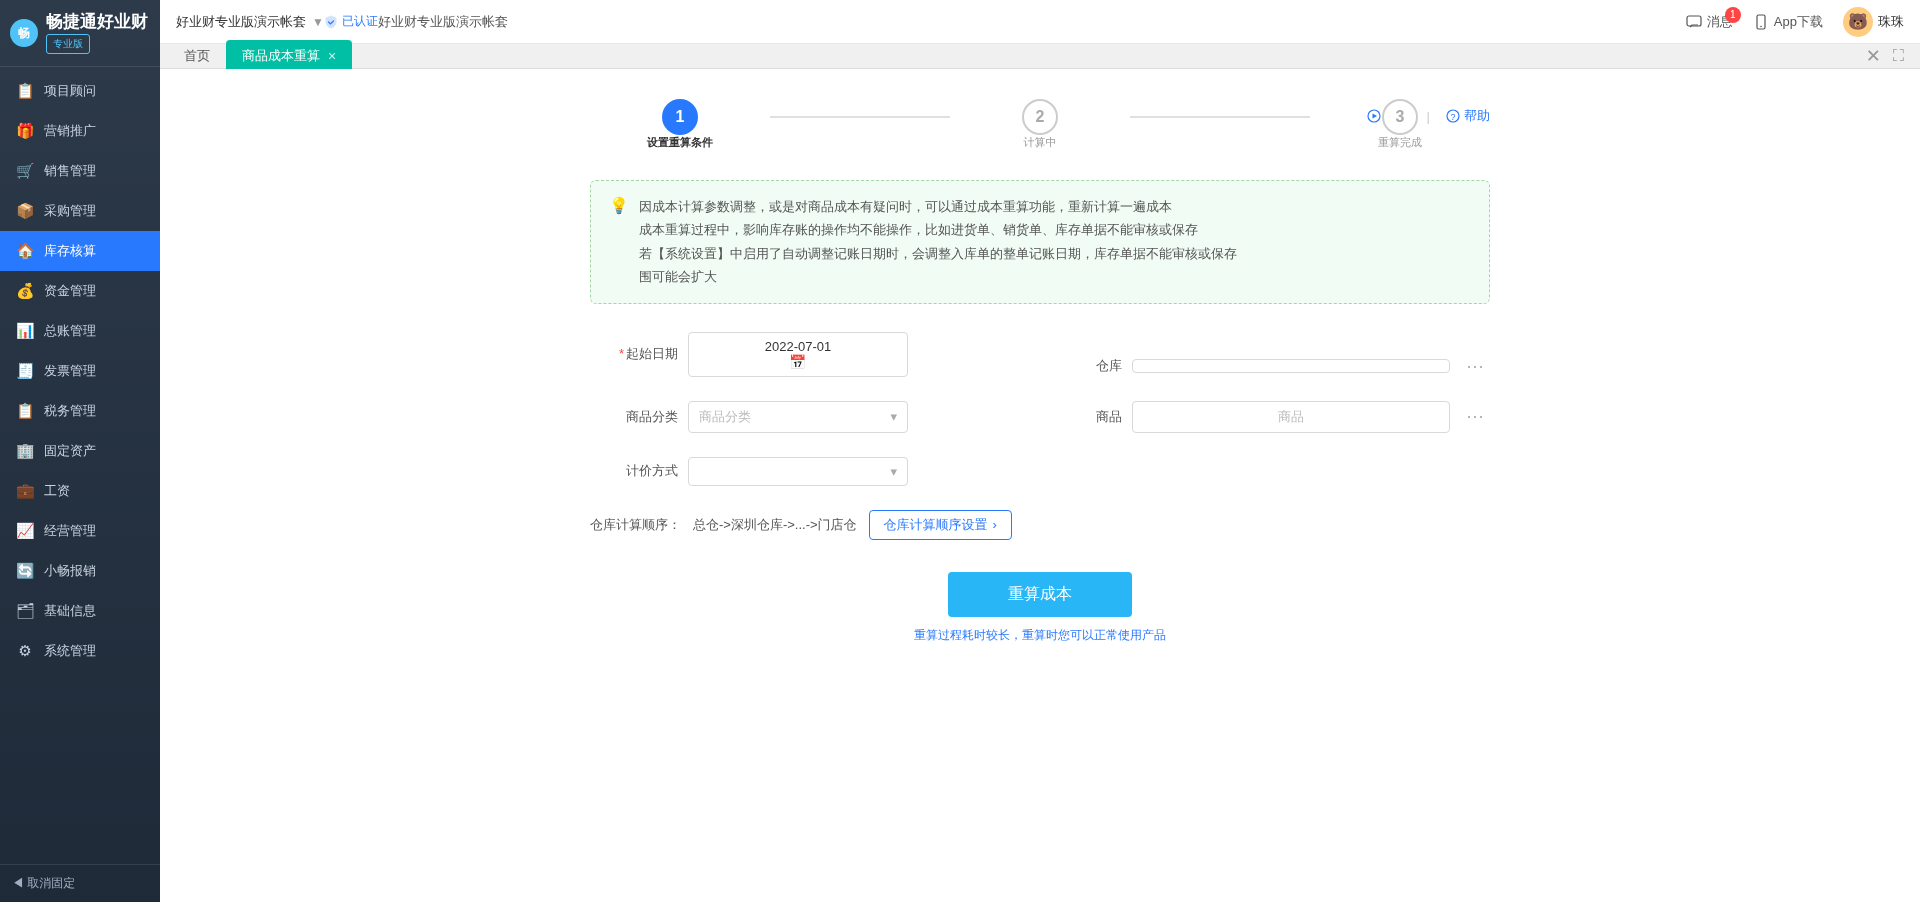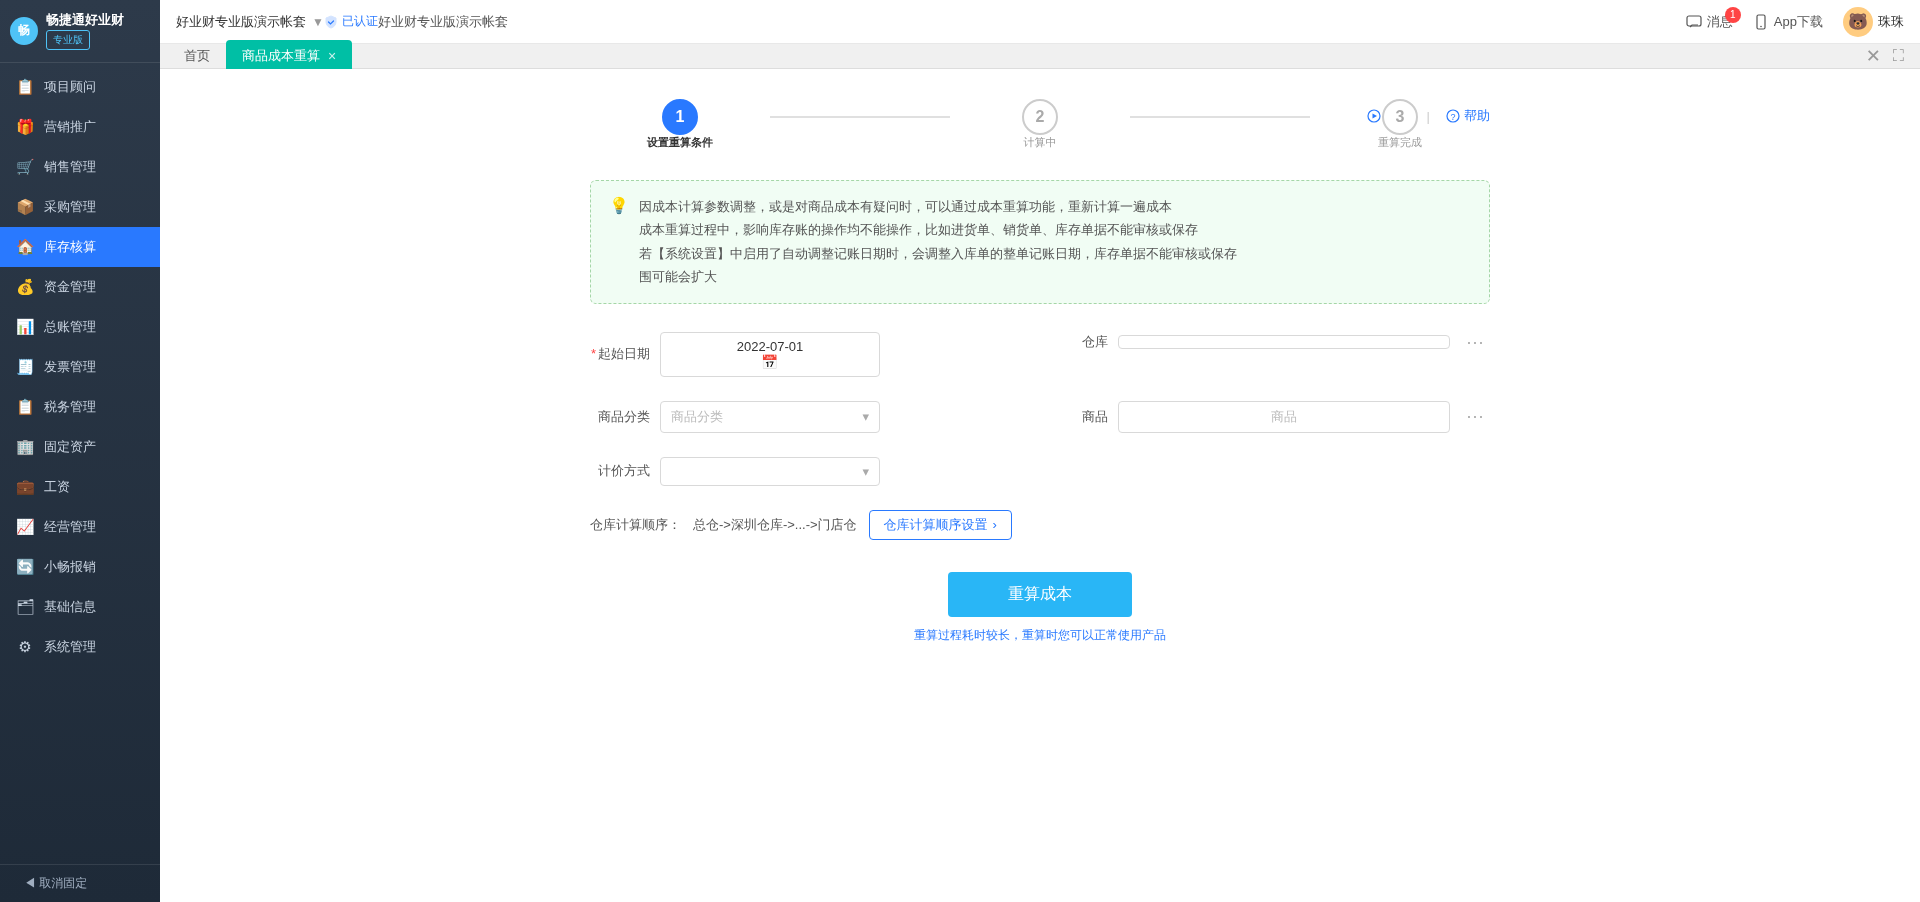--- a/index.html
+++ b/index.html
@@ -22,37 +22,37 @@
       gap: 8px;
       border-bottom: 1px solid rgba(255,255,255,0.1);
     }
     .sidebar-logo-icon {
       width: 28px; height: 28px;
       background: #4fc3f7;
       border-radius: 50%;
       display: flex; align-items: center; justify-content: center;
       color: white; font-size: 12px; font-weight: bold;
     }
-    .sidebar-title { color: #fff; font-size: 13px; font-weight: bold; line-height: 1.2; }
+    .sidebar-title { color: #fff; font-size: 17px; font-weight: bold; line-height: 1.2; }
     .sidebar-edition { color: #4fc3f7; font-size: 10px; padding: 2px 6px; border: 1px solid #4fc3f7; border-radius: 3px; margin-top: 2px; display: inline-block; }
     .sidebar-nav { flex: 1; overflow-y: auto; padding: 4px 0; }
     .sidebar-nav::-webkit-scrollbar { width: 4px; }
     .sidebar-nav::-webkit-scrollbar-thumb { background: rgba(255,255,255,0.2); border-radius: 2px; }
     .sidebar-item {
       display: flex; align-items: center; gap: 10px;
       padding: 11px 16px;
       color: #c8d3e0;
       cursor: pointer;
       font-size: 13px;
       transition: background 0.15s;
     }
     .sidebar-item.active { background: #2979ff; color: #fff; }
     .sidebar-item-icon { font-size: 15px; width: 18px; text-align: center; }
     .sidebar-footer {
-      padding: 10px 24px;
+      padding: 10px 12px;
       color: #a0aec0;
       font-size: 12px;
       display: flex; align-items: center; gap: 6px;
       cursor: pointer;
       border-top: 1px solid rgba(255,255,255,0.1);
       margin-top: 13px;
     }
 
     
     .main-area { flex: 1; display: flex; flex-direction: column; height: 100%; overflow: hidden; }
@@ -181,22 +181,23 @@
       display: flex; gap: 10px;
     }
     .info-box-icon { color: #f9a825; font-size: 16px; flex-shrink: 0; margin-top: 1px; }
     .info-box-content { color: #555; font-size: 13px; line-height: 1.8; }
 
     
     .form-area {
       max-width: 900px; margin: 0 auto;
     }
     .form-row {
-      display: flex; align-items: flex-start; gap: 16px;
+      display: flex; align-items: flex-end; gap: 16px;
       margin-bottom: 24px;
+      margin-left: 28px;
     }
     .form-group {
       display: flex; align-items: center; gap: 10px;
       flex: 1;
     }
     .form-label {
       font-size: 13px; color: #555;
       white-space: nowrap; min-width: 60px; text-align: right;
     }
     .form-required { color: #ff4444; margin-right: 2px; }

